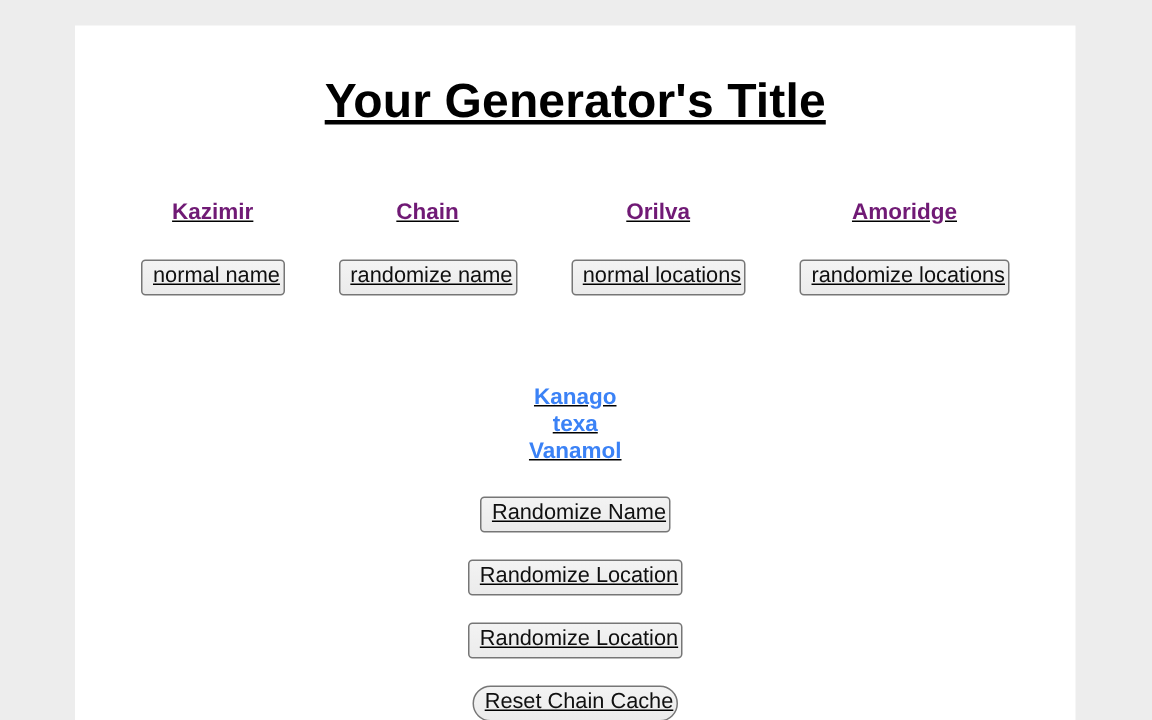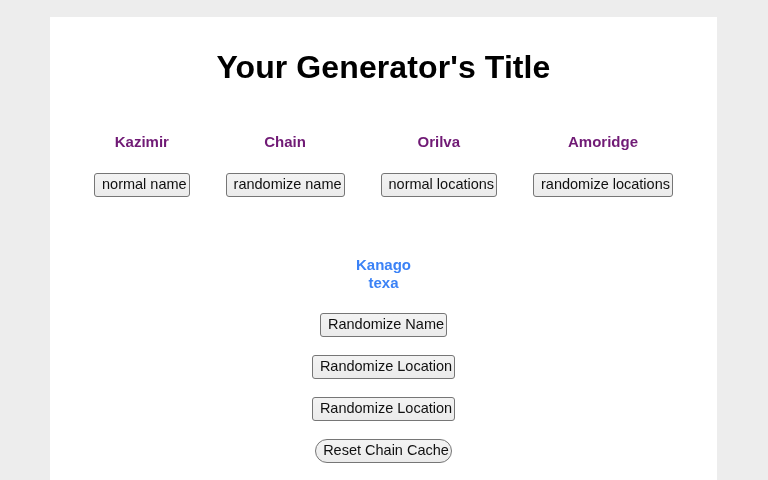--- a/index.html
+++ b/index.html
@@ -19,20 +19,21 @@
   
   #page-root {
     position: absolute;
     left: 50px;
     top: 17px;
     width: 667px;
     height: 463px;
     background: #ffffff;
     box-sizing: border-box;
     overflow: hidden;
+    text-decoration: underline;
   }
 
   
   .page-title {
     margin: 0;
     padding: 31px 0 0 0;
     font-size: 32px;
     line-height: 38px;
     font-weight: bold;
     text-align: center;
@@ -143,20 +144,21 @@
       <button class="btn">randomize locations</button>
     </div>
 
   </div>
 
   <div class="chain-section">
 
     <div class="chain-output">
       <span class="chain-output-line">Kanago</span>
       <span class="chain-output-line">texa</span>
+      <span class="chain-output-line">Vanamol</span>
     </div>
 
     <div class="chain-actions">
       <button class="btn">Randomize Name</button>
       <button class="btn">Randomize Location</button>
       <button class="btn">Randomize Location</button>
       <button class="btn">Reset Chain Cache</button>
     </div>
 
   </div>

